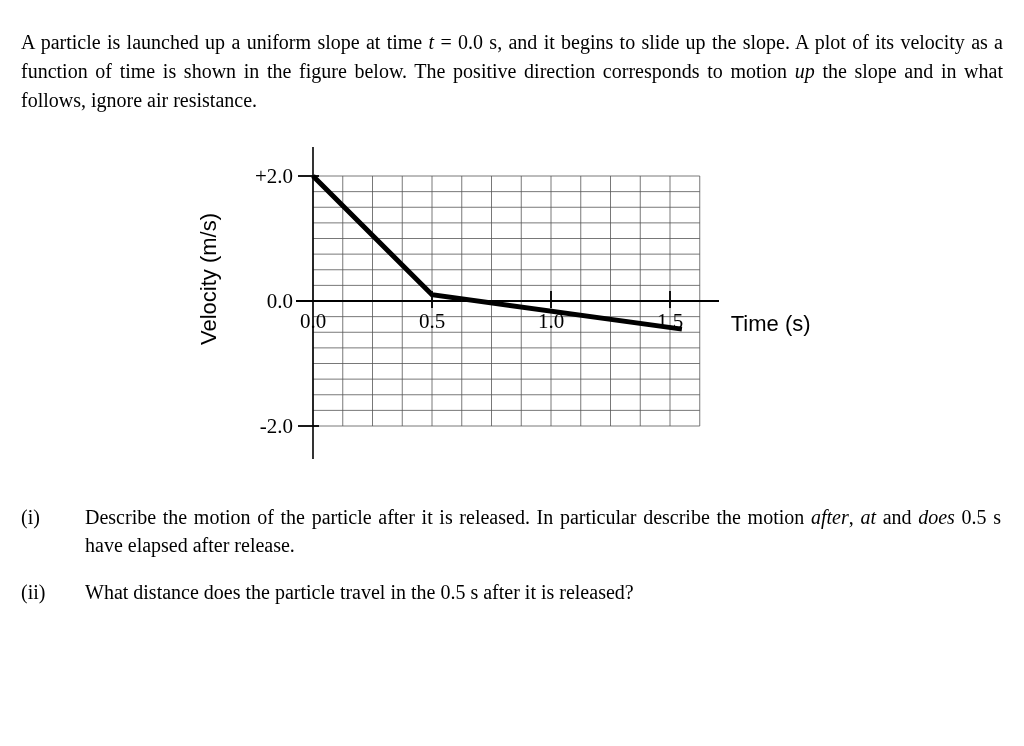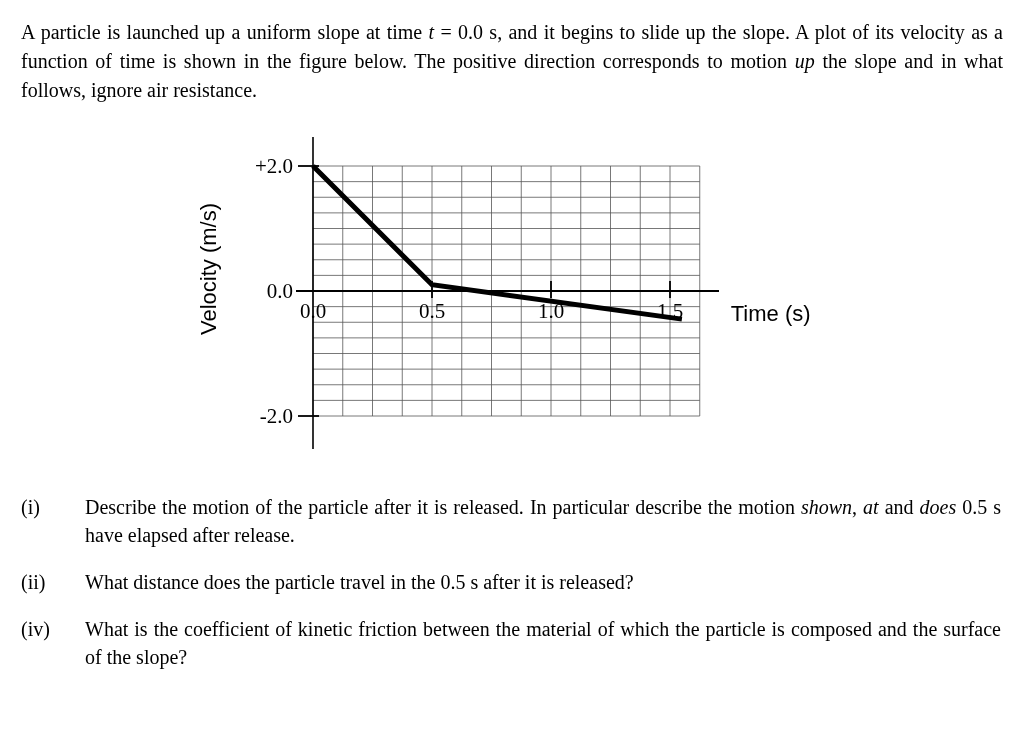--- a/index.html
+++ b/index.html
@@ -4,21 +4,21 @@
 <style>
   * { box-sizing: border-box; margin: 0; padding: 0; }
   html, body { background: #ffffff; }
   body {
     width: 1024px;
     height: 746px;
     font-family: "Liberation Serif", serif;
     color: #000;
     overflow: hidden;
   }
-  .page { padding: 18px 21px 0 21px; width: 1024px; height: 746px; }
+  .page { padding: 28px 21px 0 21px; width: 1024px; height: 746px; }
 
   .problem-statement {
     font-size: 20px;
     line-height: 29px;
     text-align: justify;
   }
   .problem-statement i, .q-body i { font-style: italic; }
 
   .figure {
     position: relative;
@@ -102,28 +102,24 @@
         <text x="559.75" y="190" font-family="&quot;Liberation Sans&quot;, sans-serif" font-size="22" fill="#000">Time (s)</text>
         <text x="45" y="138" font-family="&quot;Liberation Sans&quot;, sans-serif" font-size="22" text-anchor="middle" fill="#000" transform="rotate(-90 45 138)">Velocity (m/s)</text>
         <polyline points="142,35 261,153.75 510.90000000000003,188.125" fill="none" stroke="#000000" stroke-width="5"></polyline>
       </svg>
   </div>
 
   <div class="questions">
 
     <div class="q">
       <div class="q-num">(i)</div>
-      <div class="q-body"><span>Describe the motion of the particle after it is released. In particular describe the motion </span><i>shown</i><span>, </span><i>at</i><span> and </span><i>does</i><span> 0.5 s have elapsed after release.</span></div>
+      <div class="q-body"><span>Describe the motion of the particle after it is released. In particular describe the motion </span><i>after</i><span>, </span><i>at</i><span> and </span><i>does</i><span> 0.5 s have elapsed after release.</span></div>
     </div>
 
     <div class="q">
       <div class="q-num">(ii)</div>
       <div class="q-body"><span>What distance does the particle travel in the 0.5 s after it is released?</span></div>
     </div>
 
 
-    <div class="q">
-      <div class="q-num">(iv)</div>
-      <div class="q-body"><span>What is the coefficient of kinetic friction between the material of which the particle is composed and the surface of the slope?</span></div>
-    </div>
 
   </div>
 </div>
 
 </body></html>

